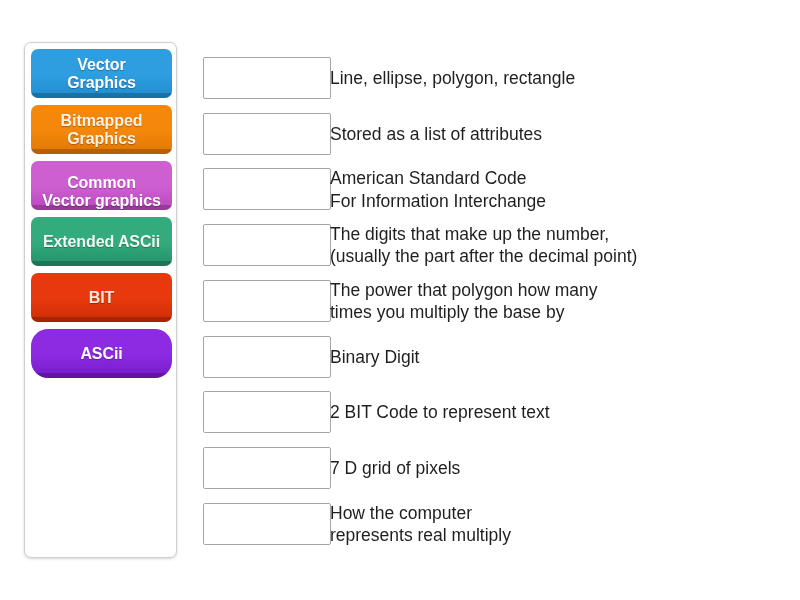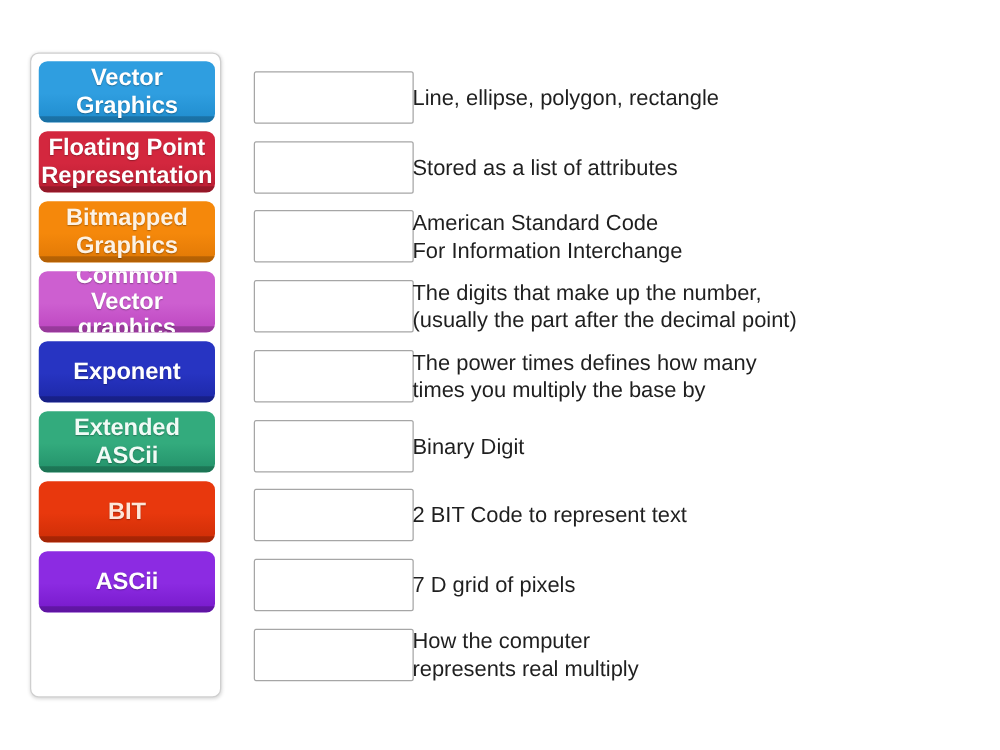--- a/index.html
+++ b/index.html
@@ -40,21 +40,21 @@
     width: 141px;
     height: 49px;
     margin: 0 auto 7px auto;
     border-radius: 7px;
     display: flex;
     align-items: center;
     justify-content: center;
     text-align: center;
     color: #ffffff;
     font-weight: bold;
-    font-size: 19px;
+    font-size: 16px;
     line-height: 1.12;
     letter-spacing: -0.1px;
     text-shadow: 0 1px 1px rgba(0,0,0,0.30);
     cursor: move;
     user-select: none;
     overflow: hidden;
   }
   .tile:last-child { margin-bottom: 0; }
 
   
@@ -102,42 +102,35 @@
 </head>
 <body>
 
 <div id="stage">
 
   <div id="tile-panel">
       <div class="tile" style="background: linear-gradient(rgb(47, 158, 224) 0%, rgb(47, 158, 224) 52%, rgb(31, 140, 205) 100%); color: rgb(255, 255, 255);">
         <span class="tile-label" style="white-space: pre-line;">Vector
 Graphics</span>
       </div>
-      <div class="tile" style="background: linear-gradient(rgb(211, 39, 62) 0%, rgb(211, 39, 62) 52%, rgb(184, 29, 50) 100%); color: rgb(255, 255, 255);">
-        <span class="tile-label" style="white-space: pre-line;">Floating Point
-Representation</span>
-      </div>
       <div class="tile" style="background: linear-gradient(rgb(245, 136, 11) 0%, rgb(245, 136, 11) 52%, rgb(224, 120, 5) 100%); color: rgb(253, 242, 228);">
         <span class="tile-label" style="white-space: pre-line;">Bitmapped
 Graphics</span>
       </div>
-      <div class="tile" style="background: linear-gradient(rgb(205, 95, 208) 0%, rgb(205, 95, 208) 52%, rgb(188, 69, 192) 100%); color: rgb(255, 255, 255);">
+      <div class="tile" style="background: linear-gradient(rgb(205, 95, 208) 0%, rgb(205, 95, 208) 52%, rgb(188, 69, 192) 100%); color: rgb(255, 255, 255); align-items: flex-end;">
         <span class="tile-label" style="white-space: pre-line;">Common
 Vector graphics</span>
-      </div>
-      <div class="tile" style="background: linear-gradient(rgb(39, 52, 194) 0%, rgb(39, 52, 194) 52%, rgb(28, 39, 166) 100%); color: rgb(255, 255, 255);">
-        <span class="tile-label" style="white-space: pre-line;">Exponent</span>
       </div>
       <div class="tile" style="background: linear-gradient(rgb(51, 171, 125) 0%, rgb(51, 171, 125) 52%, rgb(34, 144, 105) 100%); color: rgb(240, 251, 246);">
         <span class="tile-label" style="white-space: pre-line;">Extended ASCii</span>
       </div>
       <div class="tile" style="background: linear-gradient(rgb(232, 56, 13) 0%, rgb(232, 56, 13) 52%, rgb(204, 45, 6) 100%); color: rgb(253, 231, 217);">
         <span class="tile-label" style="white-space: pre-line; text-align: center;">BIT</span>
       </div>
-      <div class="tile" style="background: linear-gradient(rgb(140, 43, 226) 0%, rgb(140, 43, 226) 52%, rgb(118, 25, 202) 100%); color: rgb(255, 255, 255);">
+      <div class="tile" style="background: linear-gradient(rgb(140, 43, 226) 0%, rgb(140, 43, 226) 52%, rgb(118, 25, 202) 100%); color: rgb(255, 255, 255); border-radius: 17px;">
         <span class="tile-label" style="white-space: pre-line;">ASCii</span>
       </div>
     </div>
 
   <div id="answer-column">
       <div class="row" style="top: 57px;">
         <div class="slot"></div>
         <div class="definition">Line, ellipse, polygon, rectangle</div>
       </div>
       <div class="row" style="top: 112.7px;">
@@ -149,21 +142,21 @@
         <div class="definition">American Standard Code
 For Information Interchange</div>
       </div>
       <div class="row" style="top: 224.1px;">
         <div class="slot"></div>
         <div class="definition">The digits that make up the number,
 (usually the part after the decimal point)</div>
       </div>
       <div class="row" style="top: 279.8px;">
         <div class="slot"></div>
-        <div class="definition">The power times defines how many
+        <div class="definition">The power that polygon how many
 times you multiply the base by</div>
       </div>
       <div class="row" style="top: 335.5px;">
         <div class="slot"></div>
         <div class="definition">Binary Digit</div>
       </div>
       <div class="row" style="top: 391.2px;">
         <div class="slot"></div>
         <div class="definition">2 BIT Code to represent text</div>
       </div>

